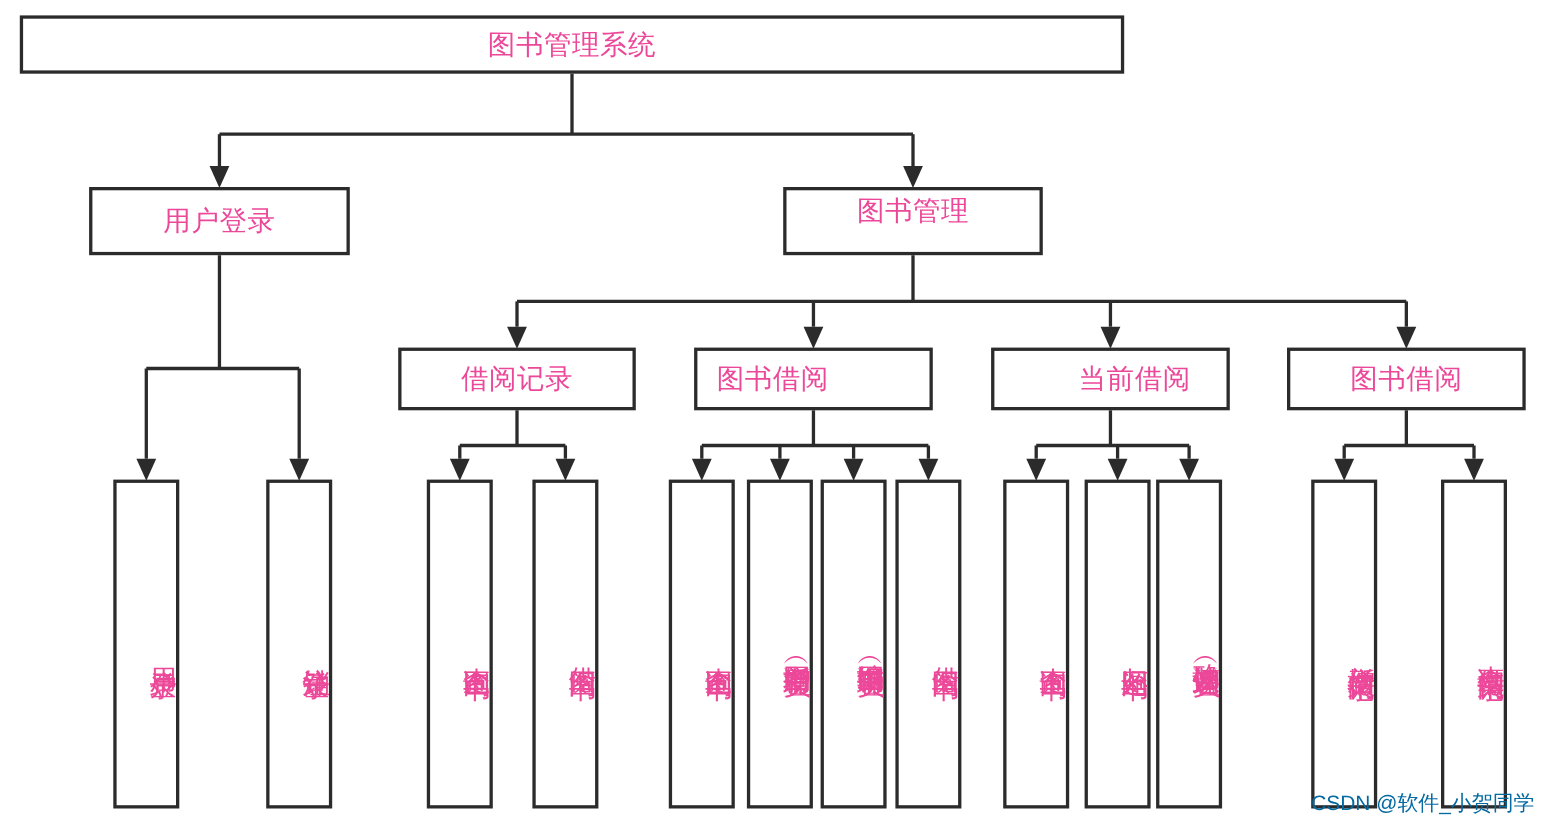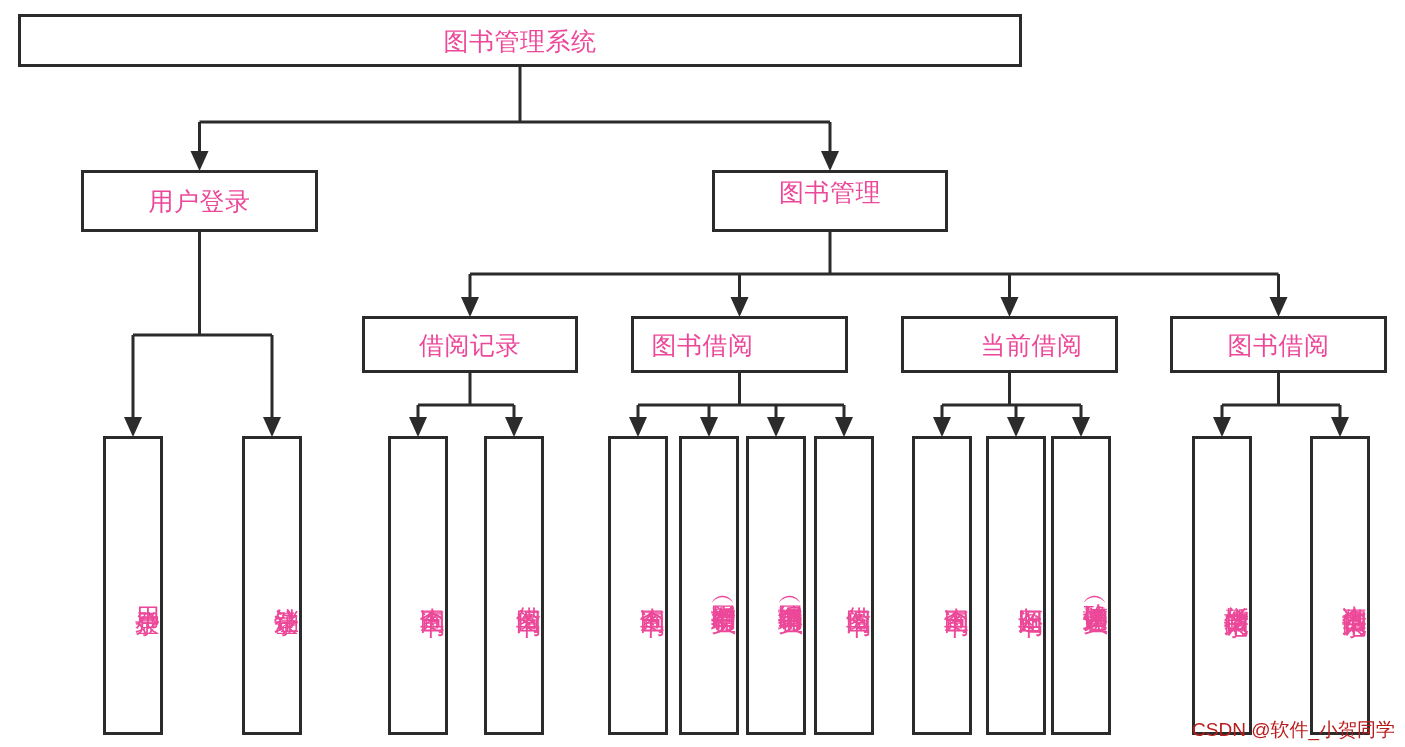--- a/index.html
+++ b/index.html
@@ -69,21 +69,21 @@
     padding-top: 10px;
   }
   .node-label.vertical.tall-text {
     padding-top: 6px;
     letter-spacing: 1px;
   }
   .watermark {
     position: absolute;
     right: 10px;
     bottom: 4px;
-    color: #b91c1c;
+    color: #0369a1;
     font-size: 19px;
     font-family: "Liberation Sans", "DejaVu Sans", sans-serif;
     white-space: nowrap;
     pointer-events: none;
   }
 </style>
 </head>
 <body>
 
 <div id="diagram-root">

